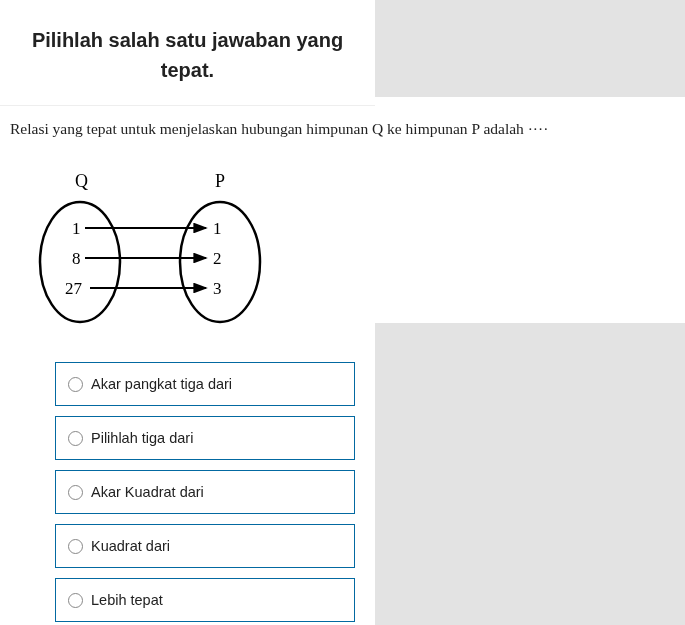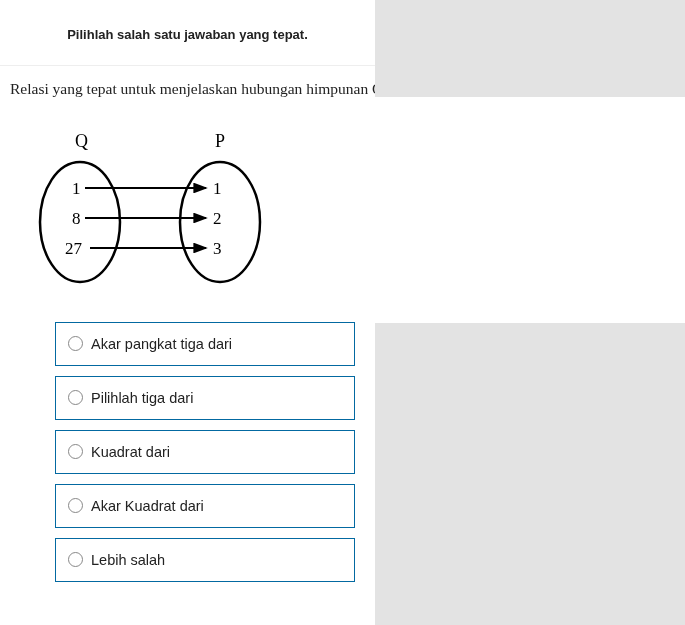--- a/index.html
+++ b/index.html
@@ -9,21 +9,21 @@
       width: 685px;
       height: 625px;
       position: relative;
     }
     .header-area {
       width: 375px;
       padding: 25px 20px 20px 20px;
       border-bottom: 1px solid #eee;
     }
     .header-title {
-      font-size: 13px;
+      font-size: 20px;
       font-weight: bold;
       text-align: center;
       color: #222;
       line-height: 1.5;
     }
     .gray-top {
       position: absolute;
       top: 0;
       left: 375px;
       width: 310px;
@@ -123,23 +123,23 @@
   <div class="option">
     <span class="radio-circle"></span>
     <span>Akar pangkat tiga dari</span>
   </div>
   <div class="option">
     <span class="radio-circle"></span>
     <span>Pilihlah tiga dari</span>
   </div>
   <div class="option">
     <span class="radio-circle"></span>
+    <span>Akar Kuadrat dari</span>
+  </div>
+  <div class="option">
+    <span class="radio-circle"></span>
     <span>Kuadrat dari</span>
   </div>
   <div class="option">
     <span class="radio-circle"></span>
-    <span>Akar Kuadrat dari</span>
-  </div>
-  <div class="option">
-    <span class="radio-circle"></span>
-    <span>Lebih salah</span>
+    <span>Lebih tepat</span>
   </div>
 </div>
 
 </body></html>

